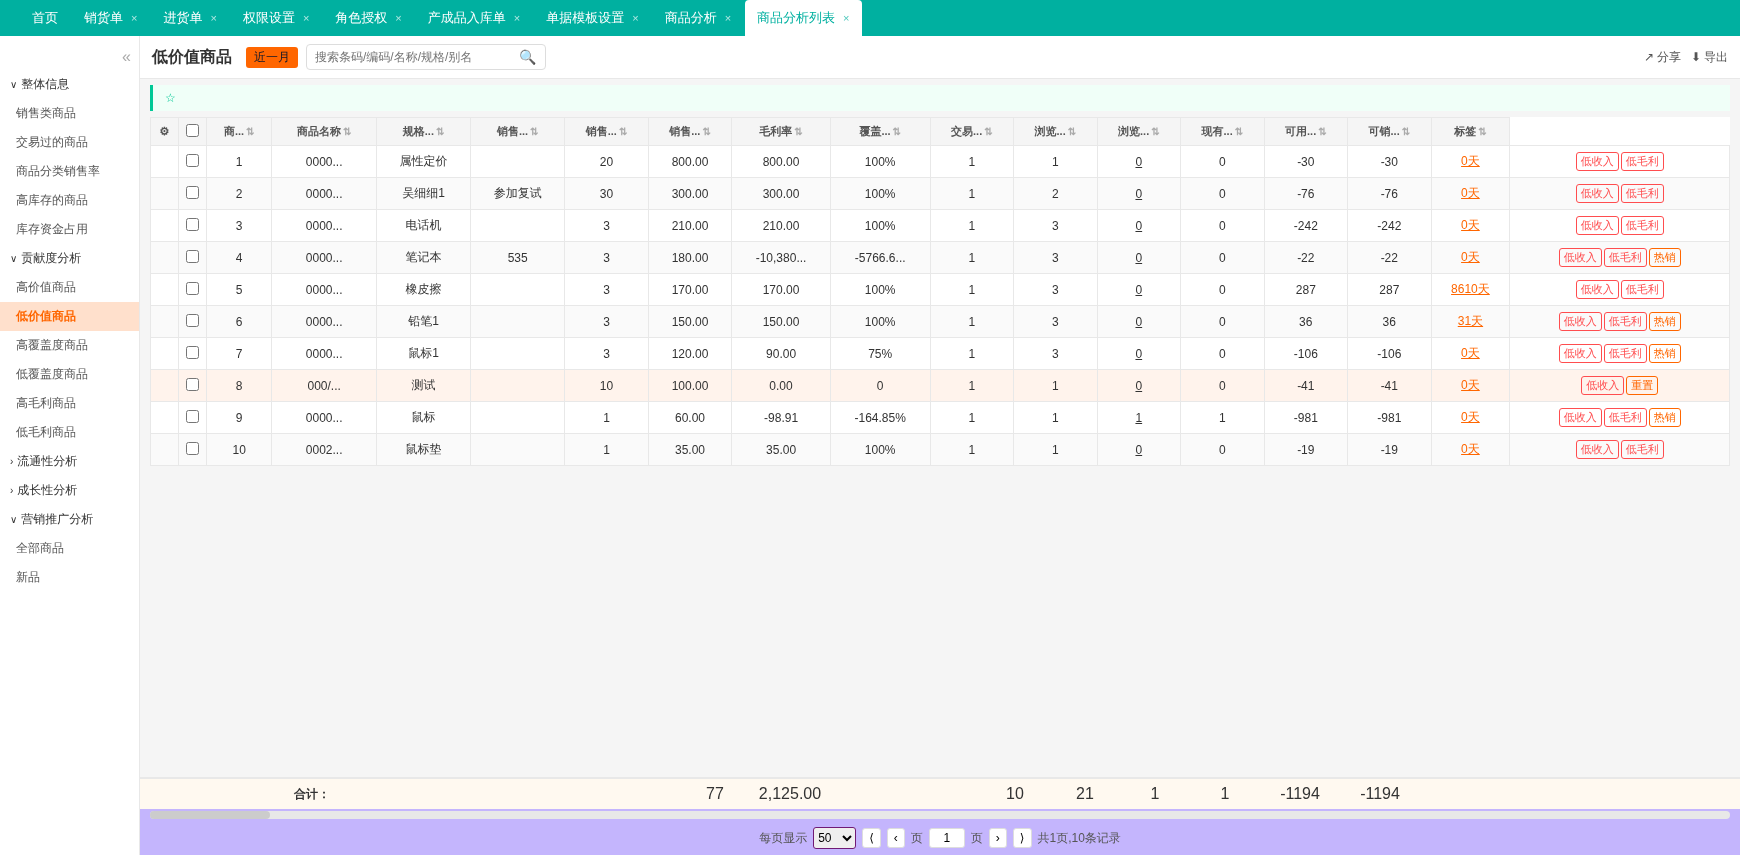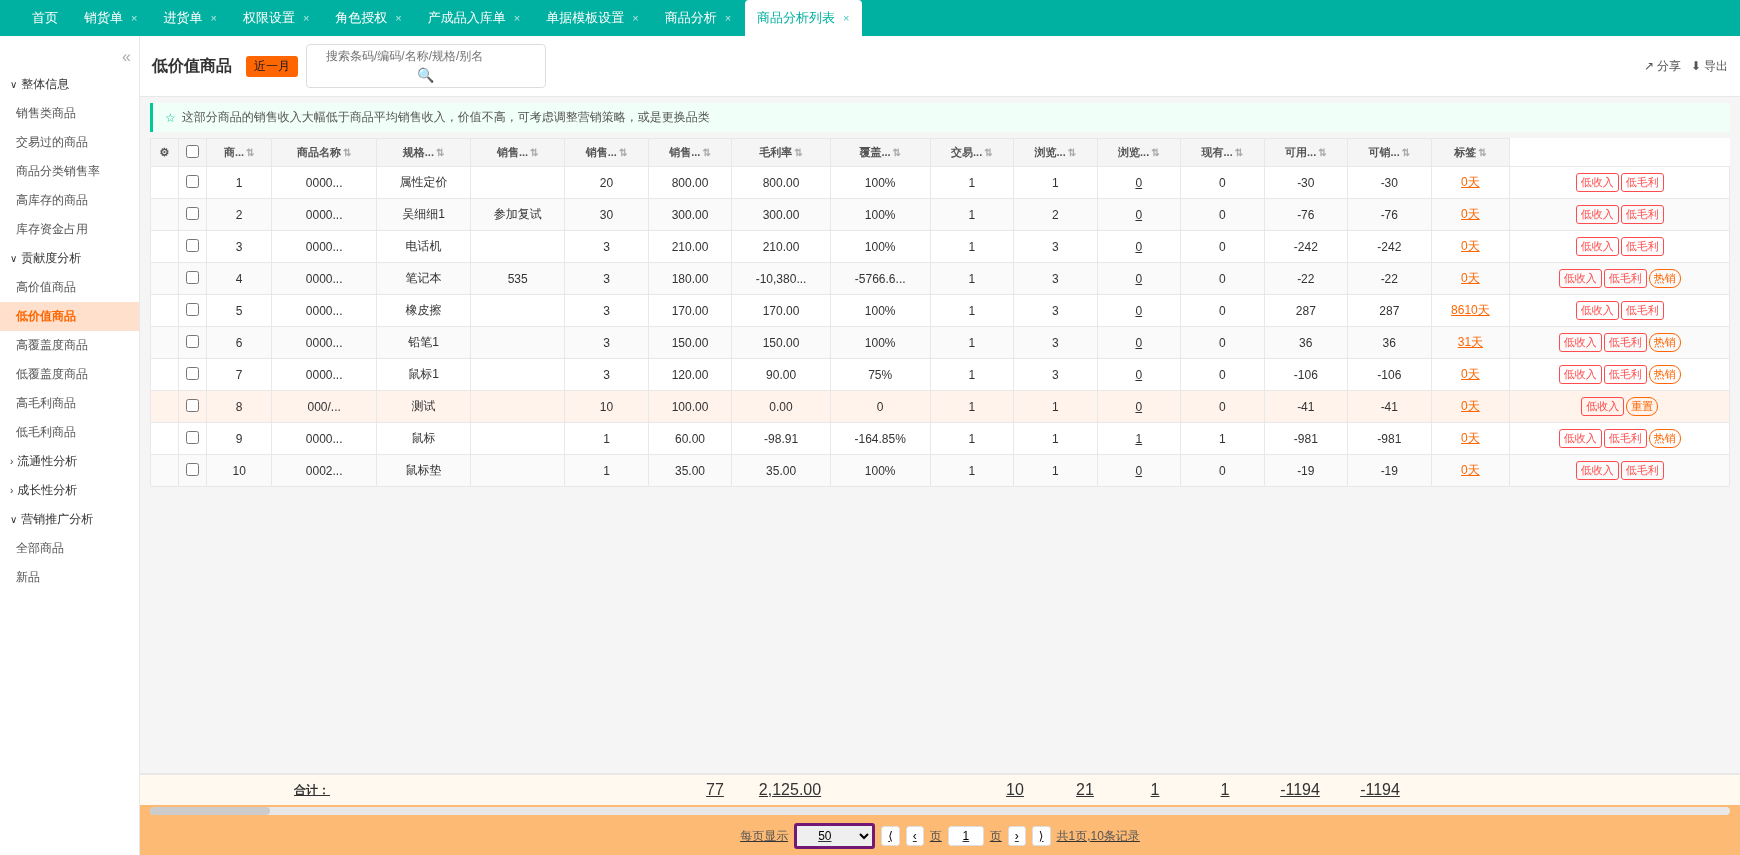--- a/index.html
+++ b/index.html
@@ -21,52 +21,52 @@
     .sidebar-item { padding: 6px 16px; font-size: 12px; color: #555; cursor: pointer; }
     .sidebar-item.active { background: #ffe0cc; color: #ff6600; font-weight: bold; }
 
     
     .main { flex: 1; display: flex; flex-direction: column; overflow: hidden; }
 
     
     .toolbar { display: flex; align-items: center; padding: 8px 12px; gap: 8px; background: #fff; border-bottom: 1px solid #e8e8e8; }
     .page-title { font-size: 16px; font-weight: bold; color: #333; margin-right: 6px; }
     .tag-btn { background: #ff6600; color: #0f172a; border: none; border-radius: 3px; padding: 2px 8px; font-size: 12px; cursor: pointer; }
-    .search-box { border: 1px solid #ddd; border-radius: 4px; padding: 4px 8px; display: flex; align-items: center; gap: 4px; width: 240px; flex-direction: column; }
+    .search-box { border: 1px solid #ddd; border-radius: 4px; padding: 4px 8px; display: flex; align-items: center; gap: 4px; width: 240px; }
     .search-box input { border: none; outline: none; font-size: 12px; width: 200px; color: #999; }
     .search-icon { color: #ff6600; font-size: 14px; }
     .toolbar-right { margin-left: auto; display: flex; align-items: center; gap: 10px; }
     .action-btn { color: #555; font-size: 12px; cursor: pointer; display: flex; align-items: center; gap: 3px; }
 
     
     .notice { background: #f0fff8; border-left: 3px solid #00c896; padding: 6px 12px; margin: 6px 10px; font-size: 12px; color: #555; display: flex; align-items: center; gap: 6px; }
     .notice-icon { color: #00c896; }
 
     
     .table-container { flex: 1; overflow: auto; padding: 0 10px; }
     table { width: 100%; border-collapse: collapse; background: #fff; }
     thead tr th { background: #f5f5f5; border: 1px solid #e8e8e8; padding: 6px 4px; font-size: 11px; color: #555; text-align: center; white-space: nowrap; position: sticky; top: 0; z-index: 2; }
     tbody tr td { border: 1px solid #e8e8e8; padding: 5px 4px; font-size: 12px; text-align: center; white-space: nowrap; }
     tbody tr:nth-child(even) { background: #fafafa; }
     tbody tr.highlighted { background: #fff3ec; }
     .col-check { width: 28px; }
     .col-gear { width: 28px; }
     .tag-label { display: inline-block; border: 1px solid; border-radius: 3px; padding: 1px 4px; font-size: 11px; margin: 1px; }
     .tag-red { color: #ff4d4f; border-color: #ff4d4f; }
-    .tag-orange { color: #ff6600; border-color: #ff6600; border-radius: 9px; }
+    .tag-orange { color: #ff6600; border-color: #ff6600; }
     .days-orange { color: #ff6600; text-decoration: underline; }
     .underline { text-decoration: underline; cursor: pointer; color: #333; }
 
     
-    .footer { border-top: 2px solid #e8e8e8; background: #fdba74; text-decoration: underline; }
+    .footer { border-top: 2px solid #e8e8e8; background: #c4b5fd; }
     .total-row { display: flex; align-items: center; padding: 6px 10px; gap: 0; background: #fff9f0; }
     .total-label { width: 200px; font-weight: bold; font-size: 12px; color: #333; text-align: right; padding-right: 20px; }
 
     .pagination { display: flex; align-items: center; justify-content: center; padding: 6px 12px; gap: 6px; font-size: 12px; color: #555; }
-    .page-size-select { border: 3px solid #701a75; border-radius: 3px; padding: 2px 17px; font-size: 12px; }
+    .page-size-select { border: 1px solid #701a75; border-radius: 3px; padding: 2px 0; font-size: 12px; }
     .page-btn { border: 1px solid #ddd; border-radius: 3px; padding: 2px 6px; cursor: pointer; background: #fff; font-size: 12px; }
     .page-input { border: 1px solid #ddd; border-radius: 3px; padding: 2px 4px; width: 36px; text-align: center; font-size: 12px; }
 
     .scrollbar-track { height: 8px; background: #e8e8e8; border-radius: 4px; margin: 2px 10px; }
     .scrollbar-thumb { height: 8px; width: 120px; background: #ccc; border-radius: 4px; }
 
     .th-sort { cursor: pointer; display: flex; align-items: center; justify-content: center; gap: 2px; }
     .sort-icon { font-size: 10px; color: #aaa; }
   </style>
 </head>
@@ -138,21 +138,20 @@
         </span>
         <span class="action-btn">
           <span>⬇</span>
           <span>导出</span>
         </span>
       </div>
     </div>
 
     <div class="notice">
       <span class="notice-icon">☆</span>
-      <span>这部分商品的销售收入大幅低于商品平均销售收入，价值不高，可考虑调整营销策略，或是更换品类</span>
     </div>
 
     <div class="table-container">
       <table>
         <thead>
           <tr>
             <th class="col-gear"><span>⚙</span></th>
             <th class="col-check"><input type="checkbox" style=""></th>
             <th>
                 <div class="th-sort">

